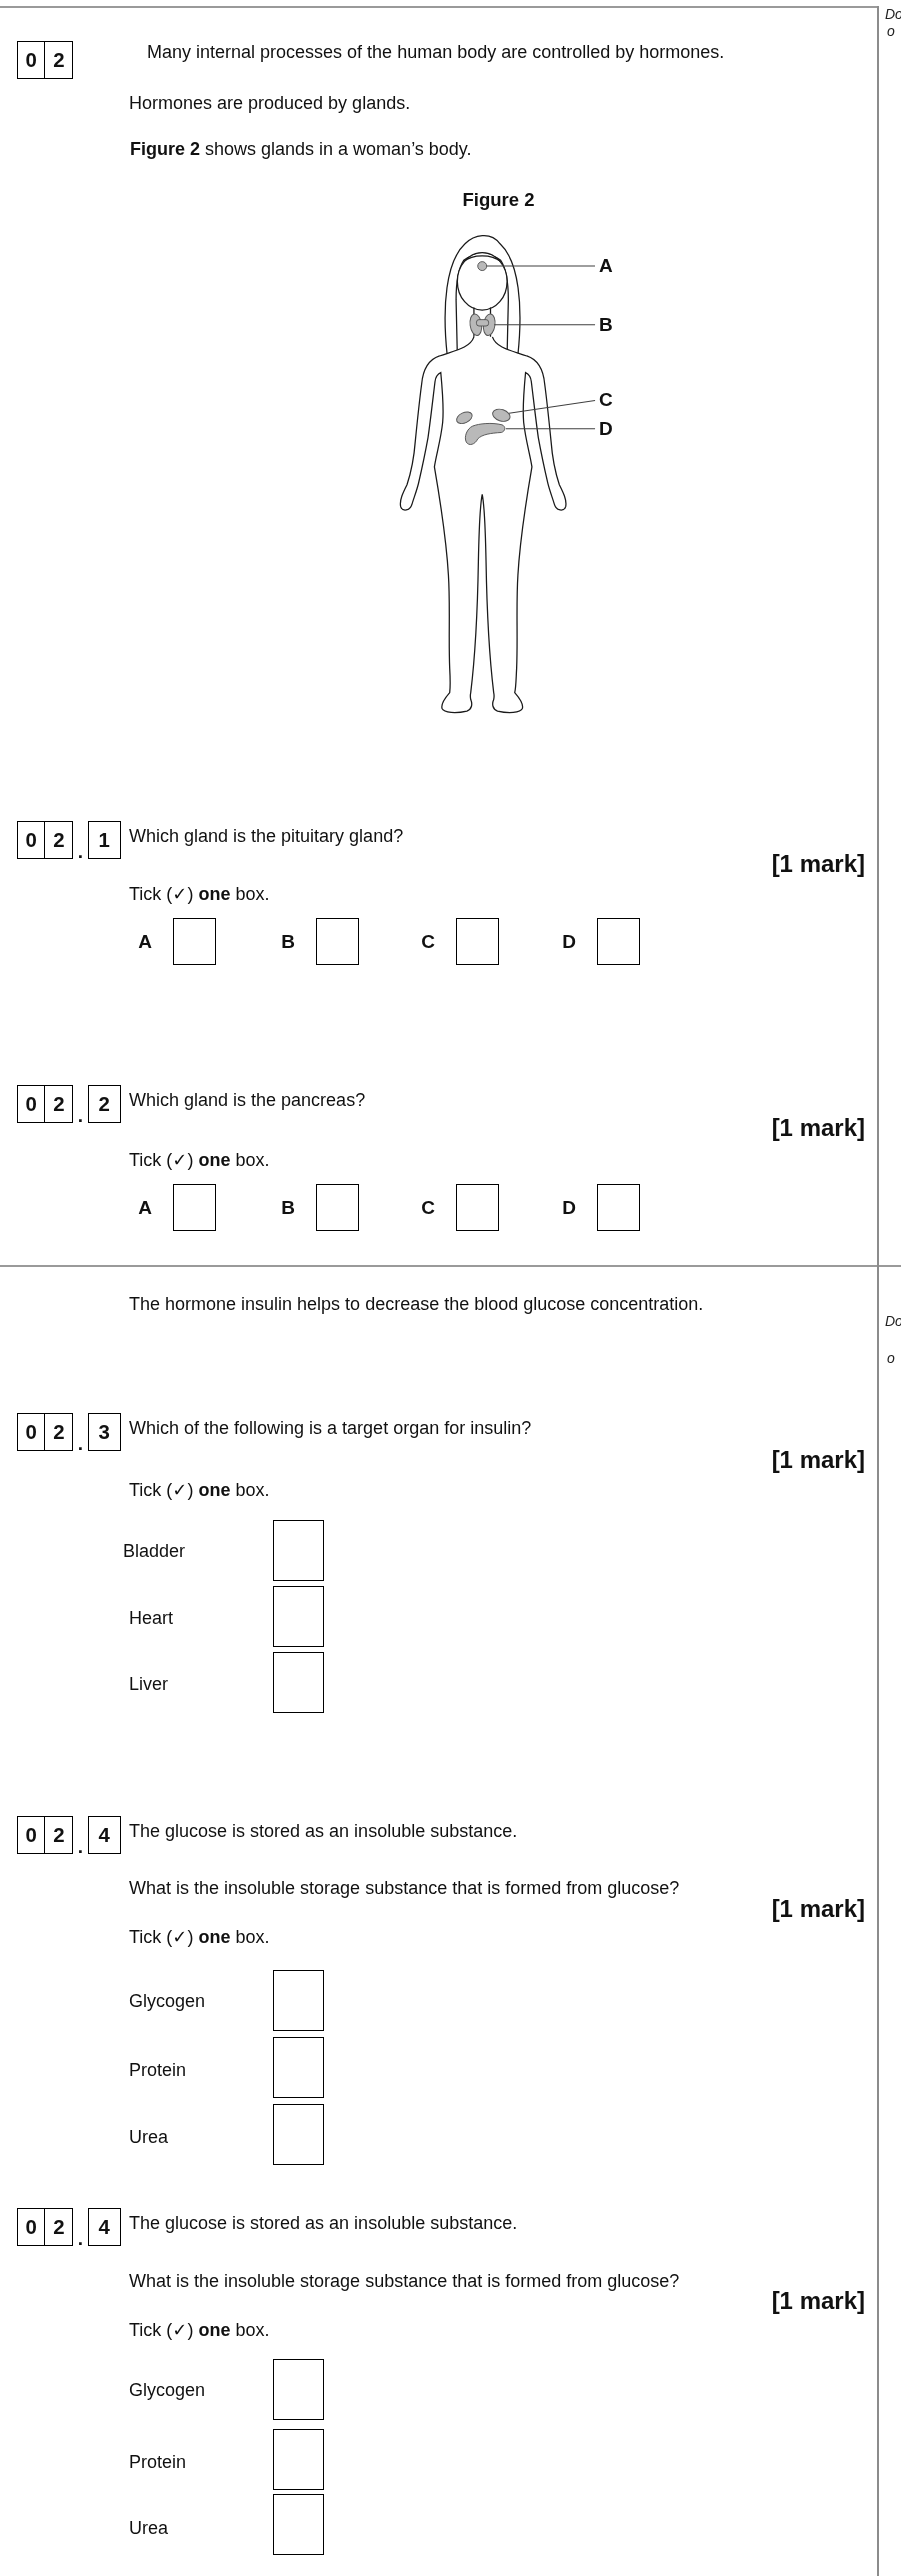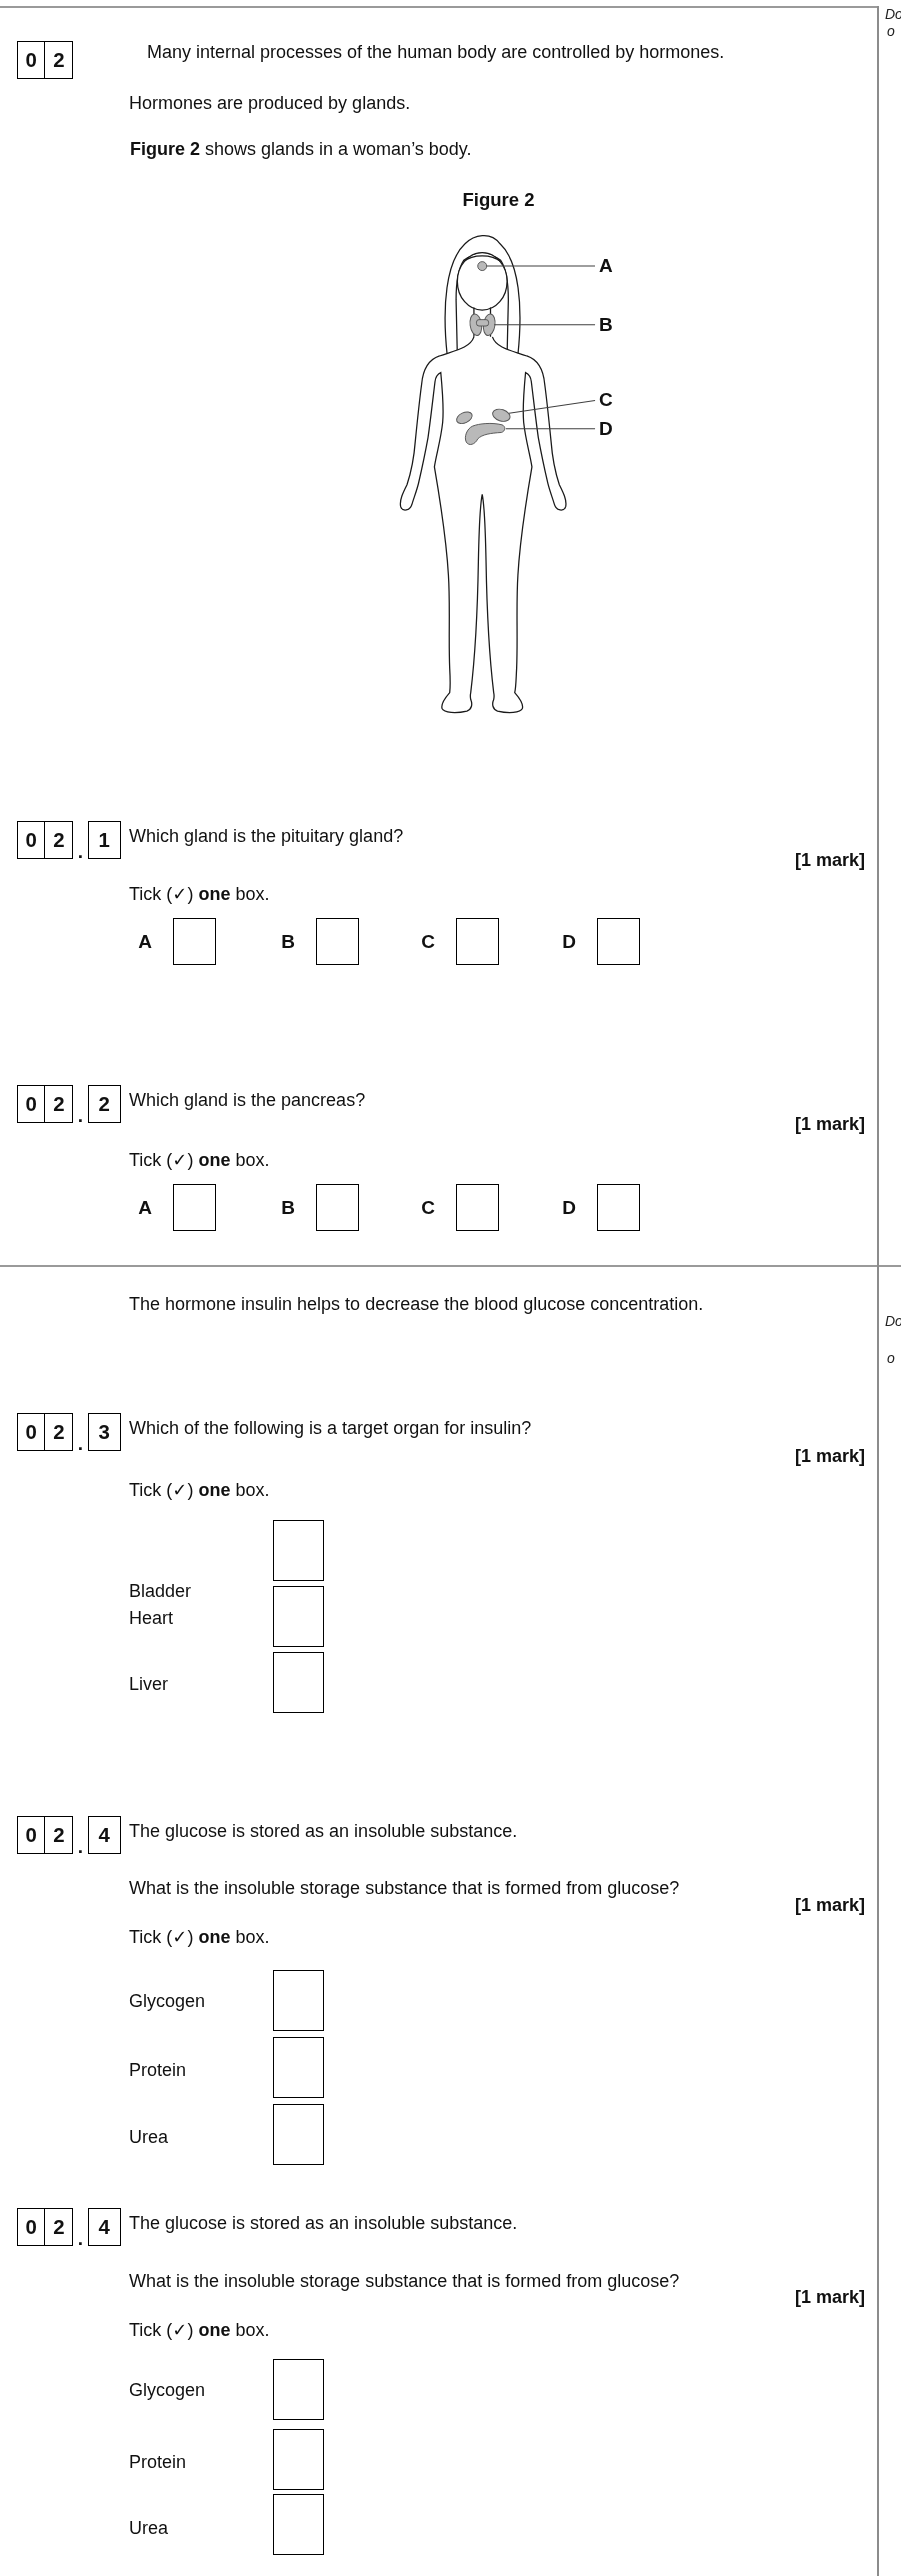--- a/index.html
+++ b/index.html
@@ -19,21 +19,21 @@
   .margin-note{position:absolute;font-size:14px;font-style:italic;color:#222;white-space:pre;}
   .qnum{position:absolute;display:flex;align-items:flex-start;}
   .qcell{
     width:29px;height:38px;border:1.3px solid #000;box-sizing:border-box;
     display:flex;align-items:center;justify-content:center;
     font-size:20.4px;font-weight:700;background:#fff;
   }
   .qcell + .qcell{margin-left:-1.3px;}
   .qdot{font-size:19px;font-weight:700;align-self:flex-end;margin:0 4.5px 1.3px 4.5px;line-height:11.5px;}
   .qcell.sub{width:33px;margin-left:0;}
-  .marks{position:absolute;right:36px;font-size:18px;font-weight:700;text-align:left;white-space:pre;}
+  .marks{position:absolute;right:36px;font-size:24px;font-weight:700;text-align:left;white-space:pre;}
   .cbox{position:absolute;border:1.9px solid #000;background:#fff;box-sizing:border-box;}
   .abcd-letter{position:absolute;font-size:19px;font-weight:700;width:28px;text-align:center;white-space:pre;}
   .fig-label{position:absolute;font-size:19px;font-weight:700;white-space:pre;}
   .opt-label{position:absolute;font-size:18px;white-space:pre;}
   .fig-title{position:absolute;font-size:18.5px;font-weight:700;text-align:center;white-space:pre;}
   svg{position:absolute;overflow:visible;}
 </style>
 </head>
 <body>
 
@@ -177,21 +177,21 @@
   <div class="qnum" style="left:16.6px;top:1413px;">
     <div class="qcell">0</div>
     <div class="qcell">2</div>
     <div class="qdot">.</div>
     <div class="qcell sub">3</div>
   </div>
   <div class="t" style="left:129px;top:1418px;">Which of the following is a target organ for insulin?</div>
   <div class="marks" style="top:1446px;">[1 mark]</div>
   <div class="t" style="left:129px;top:1480px;"><span>Tick (</span><span>✓</span><span>) </span><span class="b">one</span><span> box.</span></div>
 
-  <div class="opt-label" style="left:129px;top:1541px;margin-top:40px;">Bladder</div>
+  <div class="opt-label" style="left:123px;top:1541px;">Bladder</div>
   <div class="cbox" style="left:273px;top:1520px;width:51px;height:61px;"></div>
   <div class="opt-label" style="left:129px;top:1608px;">Heart</div>
   <div class="cbox" style="left:273px;top:1586px;width:51px;height:61px;"></div>
   <div class="opt-label" style="left:129px;top:1674px;">Liver</div>
   <div class="cbox" style="left:273px;top:1652px;width:51px;height:61px;"></div>
 
   <div class="qnum" style="left:16.6px;top:1816px;">
     <div class="qcell">0</div>
     <div class="qcell">2</div>
     <div class="qdot">.</div>

